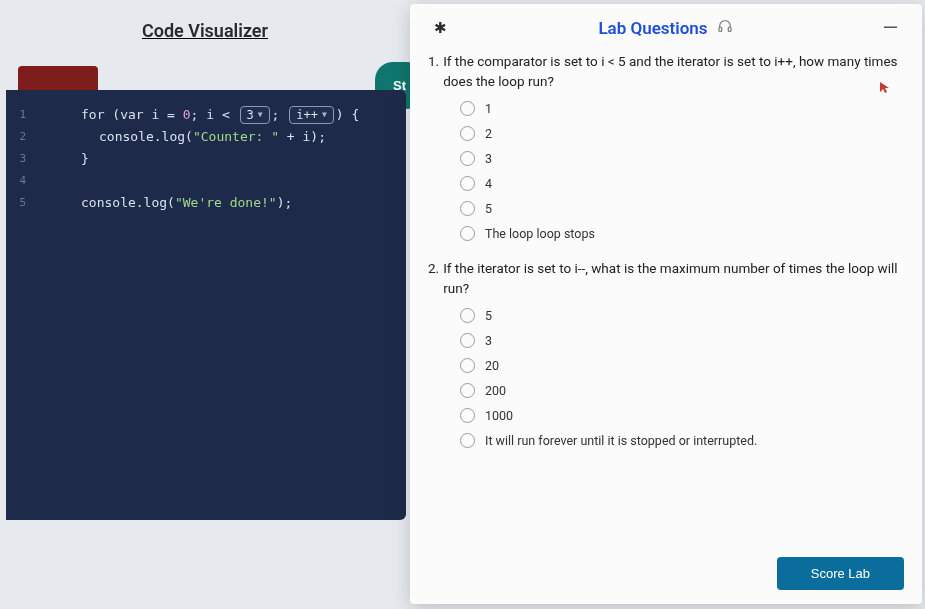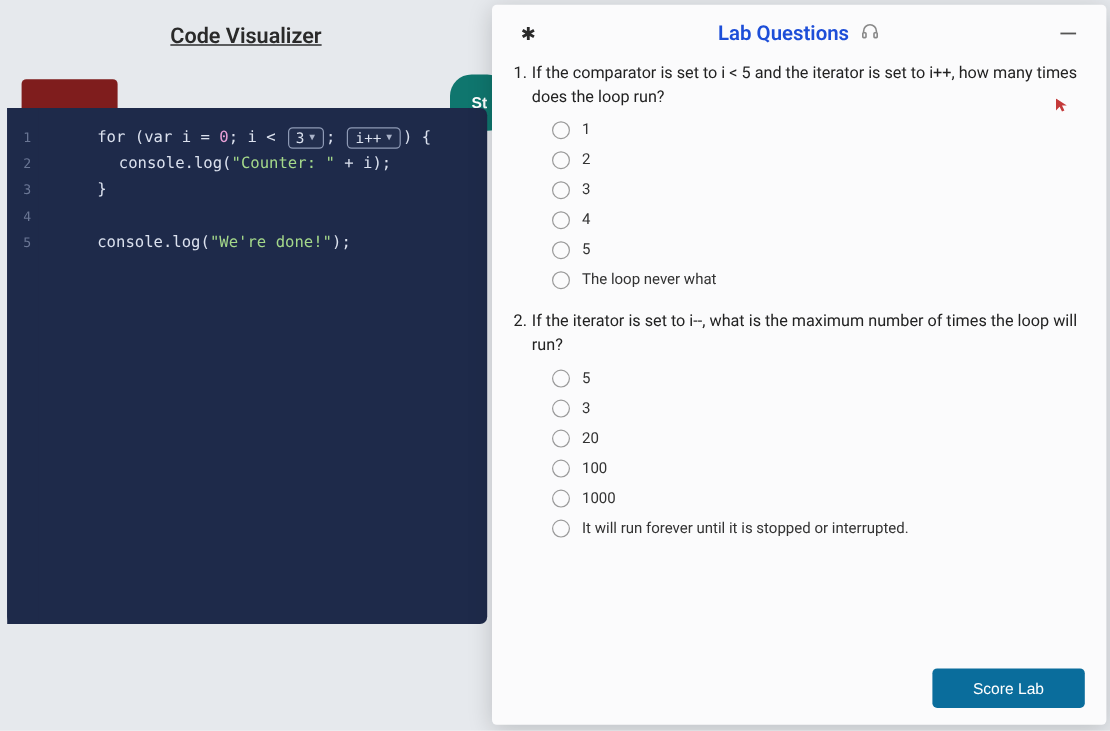--- a/index.html
+++ b/index.html
@@ -139,21 +139,21 @@
         <label class="option">
             <span class="radio"></span>
             <span>4</span>
           </label>
         <label class="option">
             <span class="radio"></span>
             <span>5</span>
           </label>
         <label class="option">
             <span class="radio"></span>
-            <span>The loop never what</span>
+            <span>The loop loop stops</span>
           </label>
       </div>
     </div>
 
     <div class="question">
       <div class="q-text">
         <span class="q-num">2.</span>
         <span style="flex:1;">If the iterator is set to i--, what is the maximum number of times the loop will run?</span>
       </div>
       <div class="options">
@@ -164,21 +164,21 @@
         <label class="option">
             <span class="radio"></span>
             <span>3</span>
           </label>
         <label class="option">
             <span class="radio"></span>
             <span>20</span>
           </label>
         <label class="option">
             <span class="radio"></span>
-            <span>100</span>
+            <span>200</span>
           </label>
         <label class="option">
             <span class="radio"></span>
             <span>1000</span>
           </label>
         <label class="option">
             <span class="radio"></span>
             <span>It will run forever until it is stopped or interrupted.</span>
           </label>
       </div>

